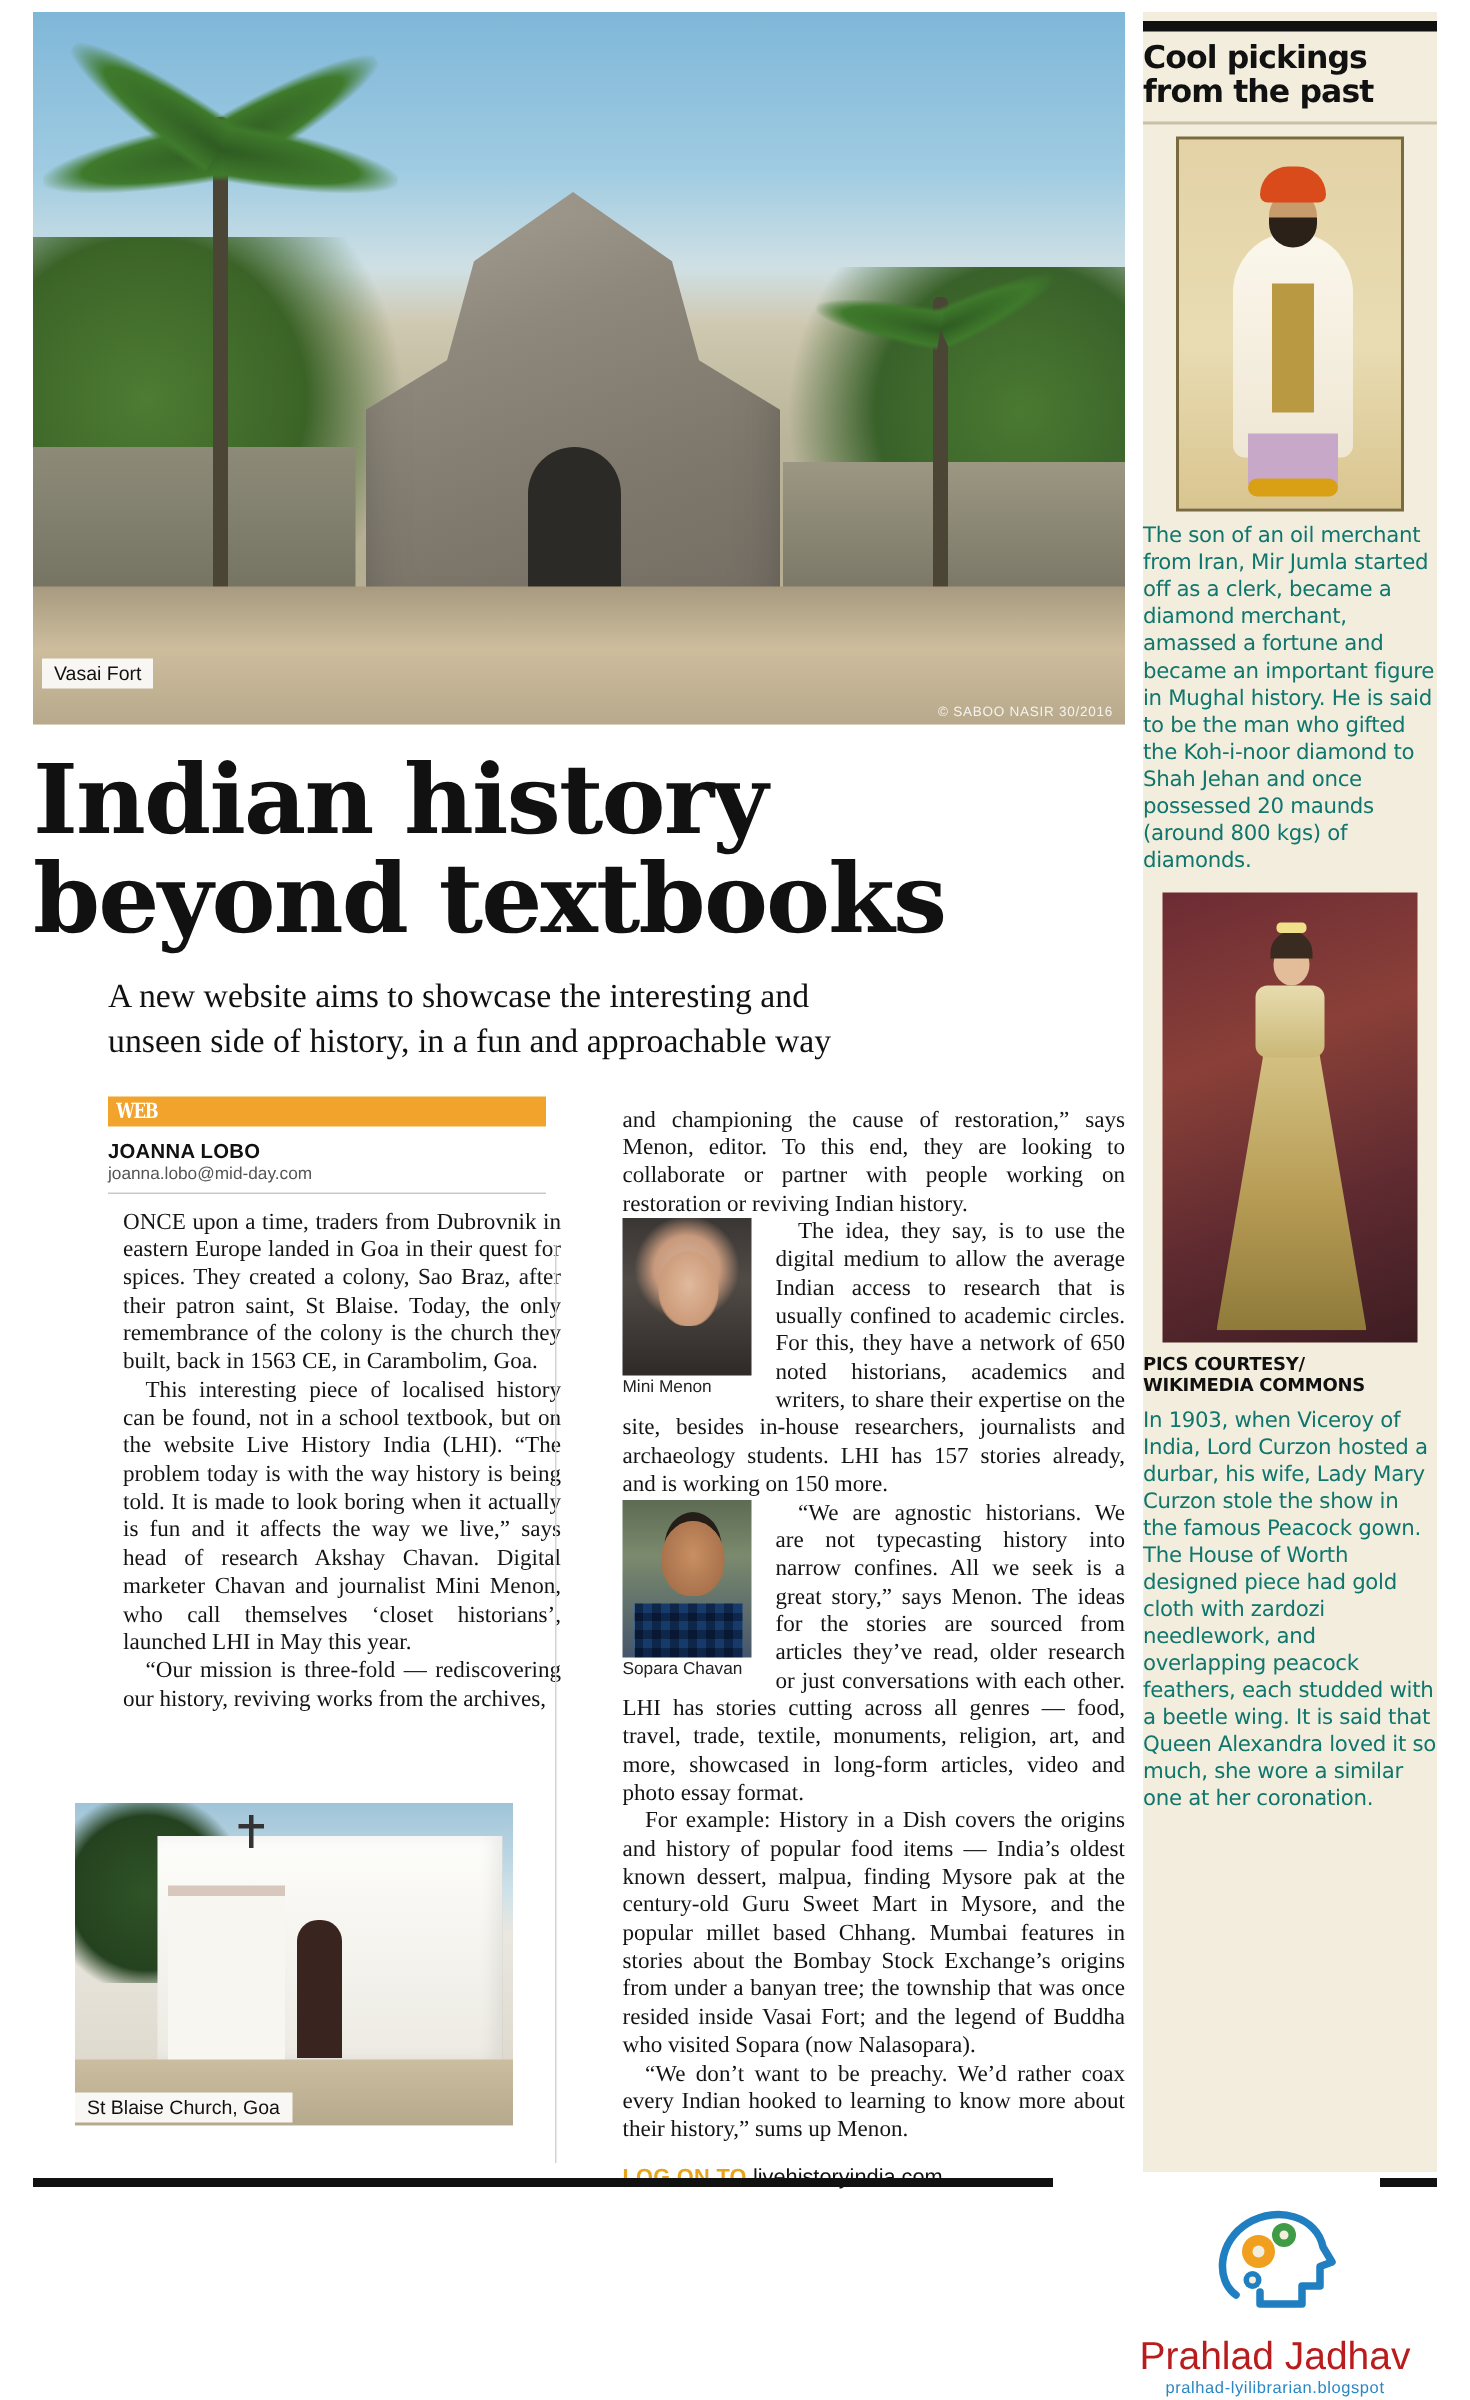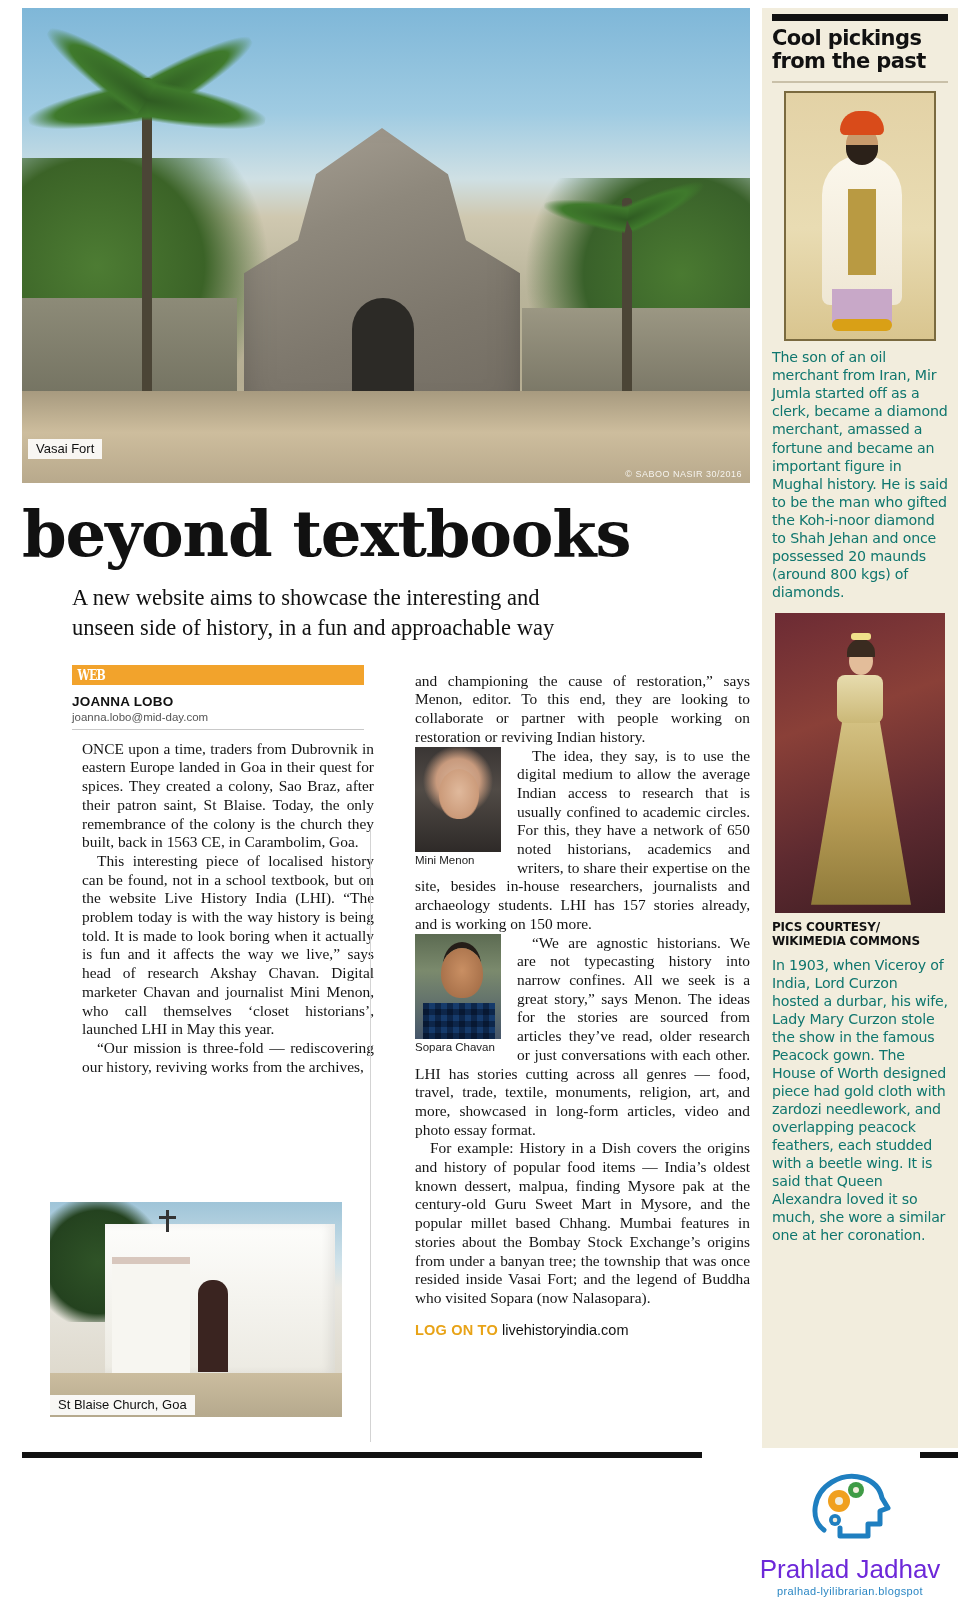--- a/index.html
+++ b/index.html
@@ -216,21 +216,21 @@
   
   .vdiv {
     position: absolute; left: 370px; top: 830px; width: 1px; height: 612px;
     background: #d3d3d3;
   }
 
   
   .sidebar {
     position: absolute; left: 762px; top: 8px; width: 196px; height: 1440px;
     background: #F2EDDD;
-    padding: 0 10px;
+    padding: 0 0;
   }
   .sb-rule { height: 7px; background: #111; margin: 6px 0 6px 0; }
   .sb-title {
     font-family: "DejaVu Sans", sans-serif; font-weight: 700;
     font-size: 21px; line-height: 1.08; color: #111; letter-spacing: -.6px;
   }
   .sb-hr { height: 2px; background: #c9c0a8; margin: 9px 0 8px 0; }
 
   .sb-img1 {
     width: 152px; height: 250px; margin: 0 auto;
@@ -288,21 +288,21 @@
     font-size: 12px; line-height: 1.2; color: #111; margin-top: 7px;
     letter-spacing: -.2px;
   }
 
   
   .footer-rule-l { position:absolute; left: 22px; top: 1452px; width: 680px; height: 6px; background:#111; }
   .footer-rule-r { position:absolute; left: 920px; top: 1452px; width: 38px; height: 6px; background:#111; }
 
   .wm { position: absolute; left: 742px; top: 1468px; width: 216px; text-align: center; }
   .wm .name {
-    font-family: "Liberation Sans", sans-serif; font-size: 26px; color: #6d28d9; margin-top: 4px;
+    font-family: "Liberation Sans", sans-serif; font-size: 26px; color: #b91c1c; margin-top: 4px;
   }
   .wm .blog {
     font-family: "Liberation Sans", sans-serif; font-size: 11px; color: #2b87c4; letter-spacing: .4px;
   }
 </style>
 </head>
 <body>
 
 <div class="page">
 
@@ -325,20 +325,21 @@
       <div class="palm" style="left:600px; top:190px; height:220px;"></div>
       <div class="frond" style="left:605px; top:192px; transform:rotate(-25deg) scale(.7);"></div>
       <div class="frond" style="left:605px; top:192px; transform:rotate(190deg) scale(.7);"></div>
 
       <div class="ground"></div>
       <div class="hero-caption">Vasai Fort</div>
       <div class="hero-credit">© SABOO NASIR 30/2016</div>
     </div>
 
     <h1 class="headline">
+      <div>Indian history</div>
       <div>beyond textbooks</div>
     </h1>
 
     <div class="standfirst">
       <div>A new website aims to showcase the interesting and</div>
       <div>unseen side of history, in a fun and approachable way</div>
     </div>
 
     <div class="bylinewrap">
       <div class="webtag">
@@ -364,20 +365,21 @@
           <div class="cap">Mini Menon</div>
         </div>
         <p>The idea, they say, is to use the digital medium to allow the average Indian access to research that is usually confined to academic circles. For this, they have a network of  650 noted historians, academics and writers, to share their expertise on the site, besides in-house researchers, journalists and archaeology students. LHI has 157 stories already, and is working on 150 more.</p>
 
         <div class="portrait">
           <div class="ph akshay"></div>
           <div class="cap">Sopara Chavan</div>
         </div>
         <p>“We are agnostic historians. We are not typecasting history into narrow confines. All we seek is a great story,” says Menon. The ideas for the stories are sourced from articles they’ve read, older research or just conversations with each other. LHI has stories cutting across all genres — food, travel, trade, textile, monuments, religion, art, and more, showcased in long-form articles, video and photo essay format.</p>
         <p>For example: History in a Dish covers the origins and history of popular food items — India’s oldest known dessert, malpua, finding Mysore pak at the century-old Guru Sweet Mart in Mysore, and the popular millet based Chhang. Mumbai features in stories about the Bombay Stock Exchange’s origins from under a banyan tree; the township that was once resided inside Vasai Fort; and the legend of Buddha who visited Sopara (now Nalasopara).</p>
+        <p>“We don’t want to be preachy. We’d rather coax every Indian hooked to learning to know more about their history,” sums up Menon.</p>
 
         <div class="logonto" style="margin-top:14px;">
           <span class="lbl">LOG ON TO</span>
           <span class="url">livehistoryindia.com</span>
         </div>
       </div>
     </div>
   </div>
 
   <div class="vdiv"></div>

